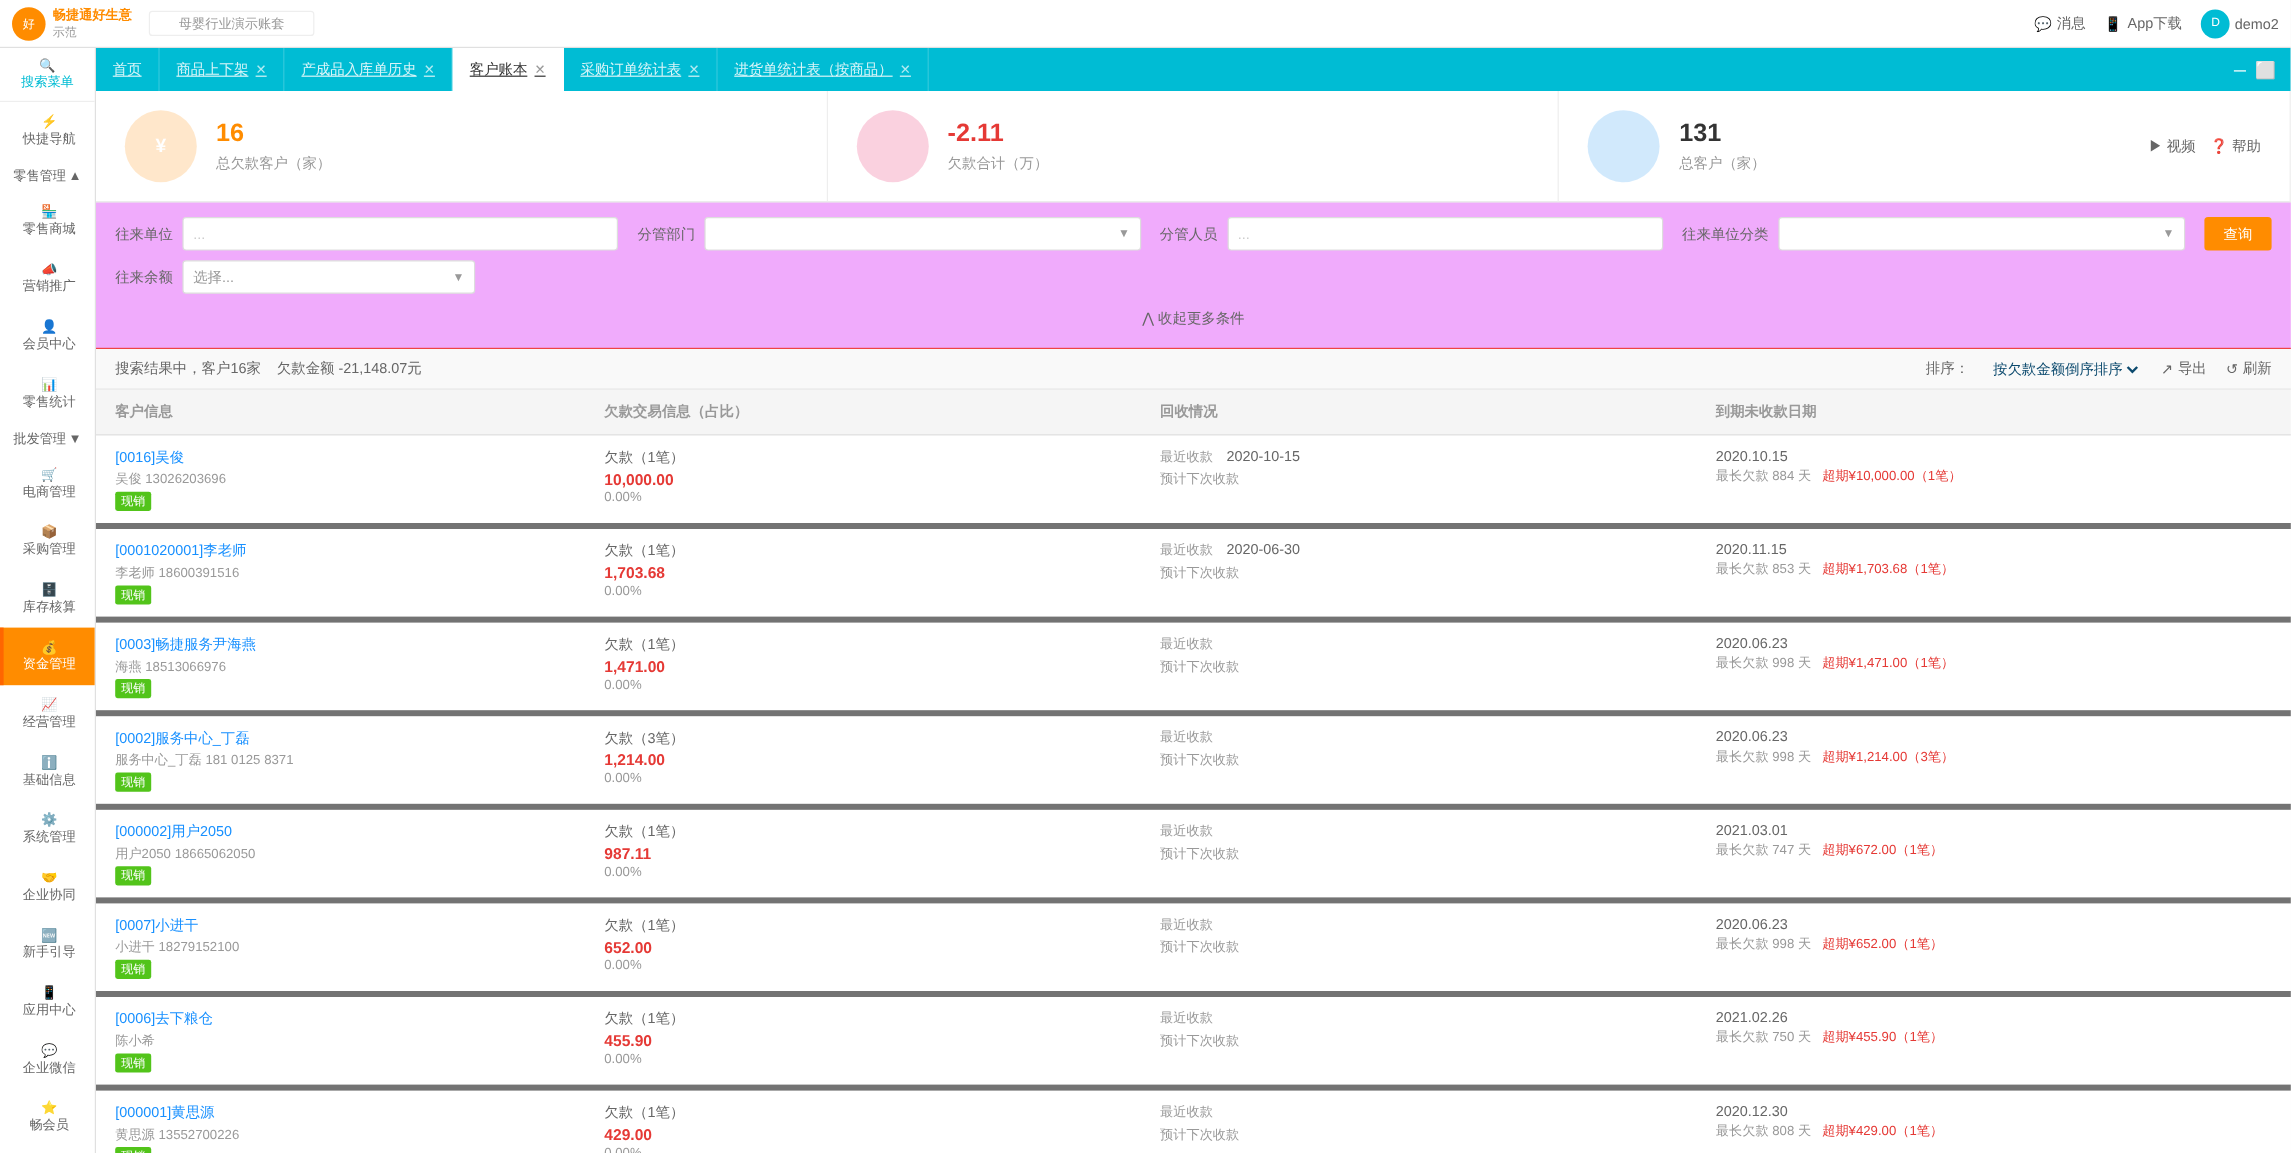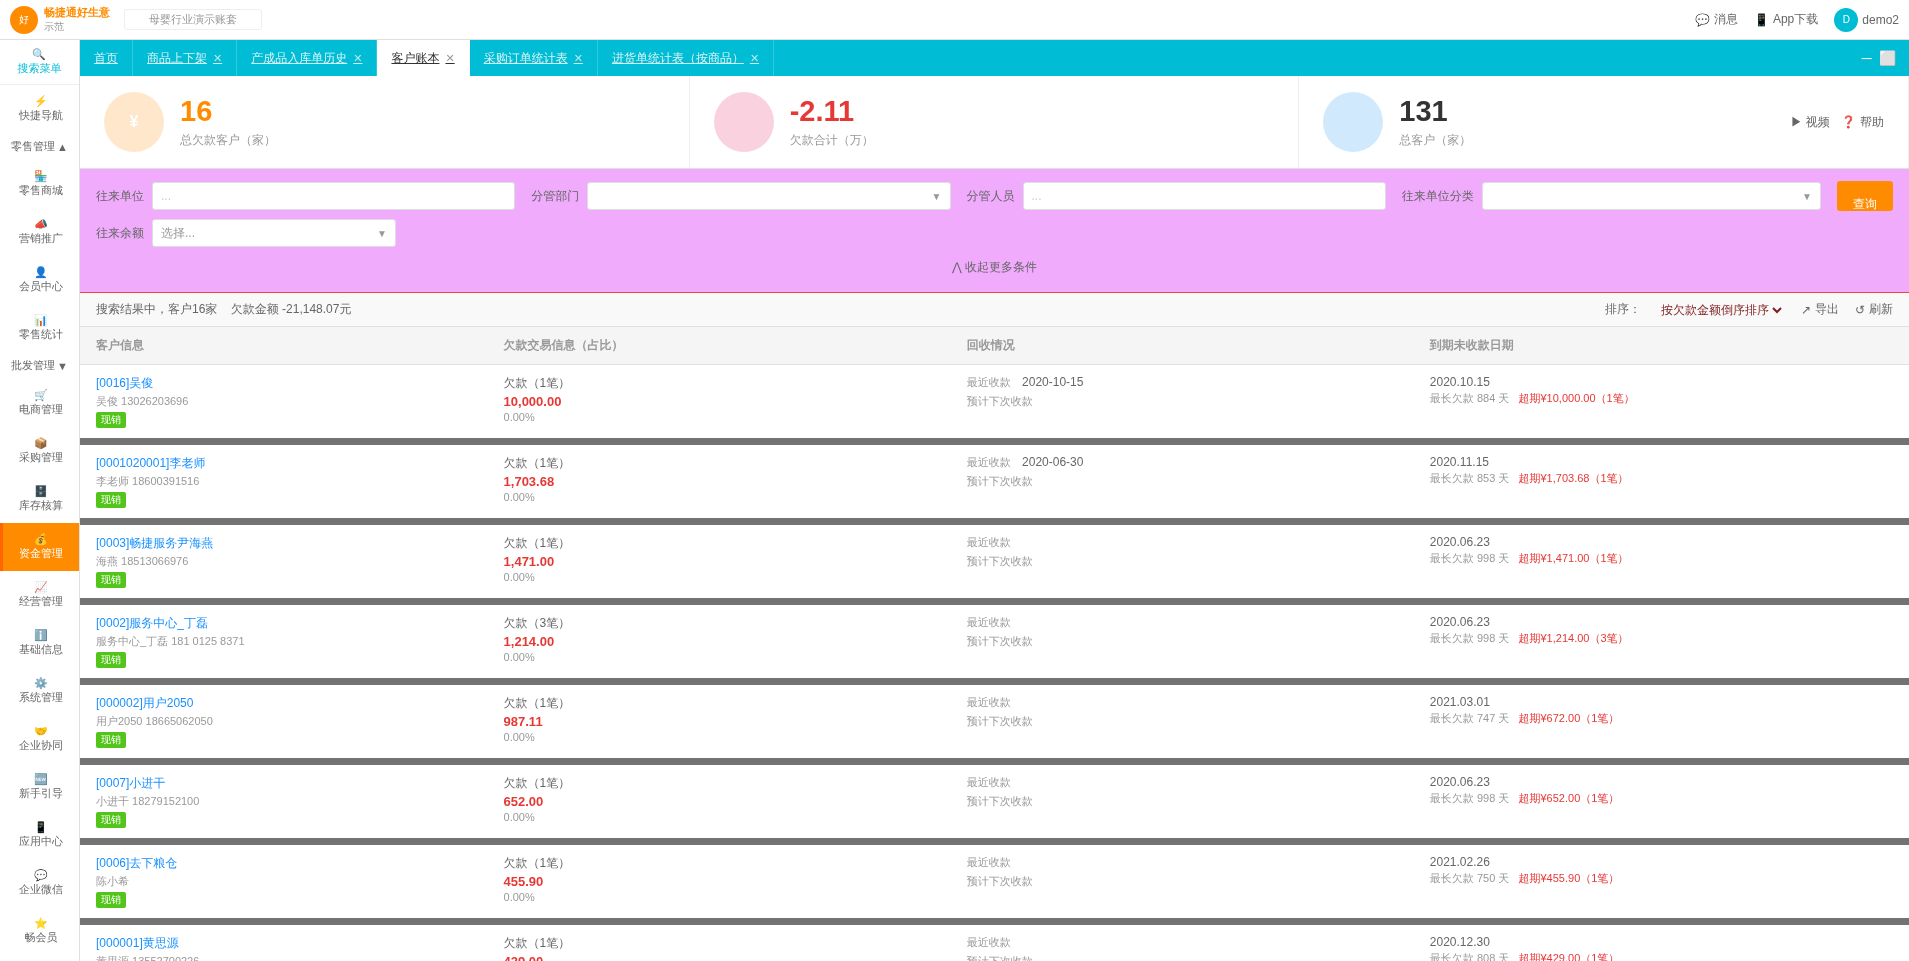--- a/index.html
+++ b/index.html
@@ -42,46 +42,46 @@
     
     .page-content { flex: 1; overflow-y: auto; background: #f5f5f5; }
     
     
     .summary-cards { display: flex; background: #fff; border-bottom: 1px solid #e0e0e0; }
     .summary-card { flex: 1; display: flex; align-items: center; padding: 16px 24px; border-right: 1px solid #eee; gap: 16px; }
     .card-icon { width: 60px; height: 60px; border-radius: 50%; display: flex; align-items: center; justify-content: center; font-size: 24px; opacity: 0.2; }
     .card-icon.orange { background: #ff8c00; }
     .card-icon.pink { background: #e91e63; }
     .card-icon.blue { background: #2196f3; }
-    .card-text .card-value { font-size: 29px; font-weight: bold; }
+    .card-text .card-value { font-size: 21px; font-weight: bold; }
     .card-text .card-value.red { color: #e53935; }
     .card-text .card-value.orange { color: #ff8c00; }
     .card-text .card-value.dark { color: #333; font-weight: 900; }
     .card-text .card-label { font-size: 12px; color: #999; margin-top: 4px; }
     .card-top-right { margin-left: auto; display: flex; gap: 12px; font-size: 12px; color: #666; cursor: pointer; }
     
     
     .filter-area { background: #f0abfc; padding: 12px 16px; border-bottom: 1px solid #ef4444; }
     .filter-row { display: flex; align-items: center; gap: 16px; margin-bottom: 8px; }
     .filter-item { display: flex; align-items: center; gap: 8px; flex: 1; }
     .filter-label { font-size: 12px; color: #666; white-space: nowrap; }
     .filter-input { flex: 1; border: 1px solid #ddd; border-radius: 3px; padding: 5px 8px; font-size: 12px; height: 28px; display: flex; align-items: center; justify-content: space-between; background: #fff; cursor: pointer; }
-    .search-btn { background: #ff8c00; color: #fff; border: none; padding: 15px 16px; border-radius: 3px; cursor: pointer; font-size: 12px; height: 28px; white-space: nowrap; }
+    .search-btn { background: #ff8c00; color: #fff; border: none; padding: 5px 16px; border-radius: 3px; cursor: pointer; font-size: 12px; height: 28px; white-space: nowrap; }
     .collapse-row { text-align: center; padding: 4px; color: #666; font-size: 12px; cursor: pointer; }
     
     
     .results-bar { display: flex; align-items: center; justify-content: space-between; padding: 8px 16px; background: #f9f9f9; border-bottom: 1px solid #e0e0e0; font-size: 12px; color: #666; gap: 24px; }
     .results-actions { display: flex; align-items: center; gap: 16px; }
     .results-action { display: flex; align-items: center; gap: 4px; cursor: pointer; color: #666; }
-    .sort-select { border: none; background: none; font-size: 12px; color: #7f1d1d; cursor: pointer; }
+    .sort-select { border: none; background: none; font-size: 12px; color: #0c4a6e; cursor: pointer; }
     
     
     .data-table { width: 100%; background: #fff; }
     .table-header { display: flex; padding: 10px 16px; background: #f5f5f5; border-bottom: 1px solid #e0e0e0; font-size: 12px; color: #999; font-weight: bold; }
-    .table-row { display: flex; padding: 10px 16px; border-bottom: 7px solid #737373; align-items: flex-start; }
+    .table-row { display: flex; padding: 10px 16px; border-bottom: 5px solid #737373; align-items: flex-start; }
     .col-customer { flex: 2.2; }
     .col-debt { flex: 2.5; }
     .col-recovery { flex: 2.5; }
     .col-overdue { flex: 2.5; }
     
     .customer-name { color: #1890ff; font-size: 12px; cursor: pointer; font-weight: 500; }
     .customer-info { font-size: 11px; color: #999; margin-top: 2px; }
     .tag-green { background: #52c41a; color: #fff; font-size: 10px; padding: 1px 5px; border-radius: 2px; display: inline-block; margin-top: 3px; }
     
     .debt-count { font-size: 12px; color: #666; }

